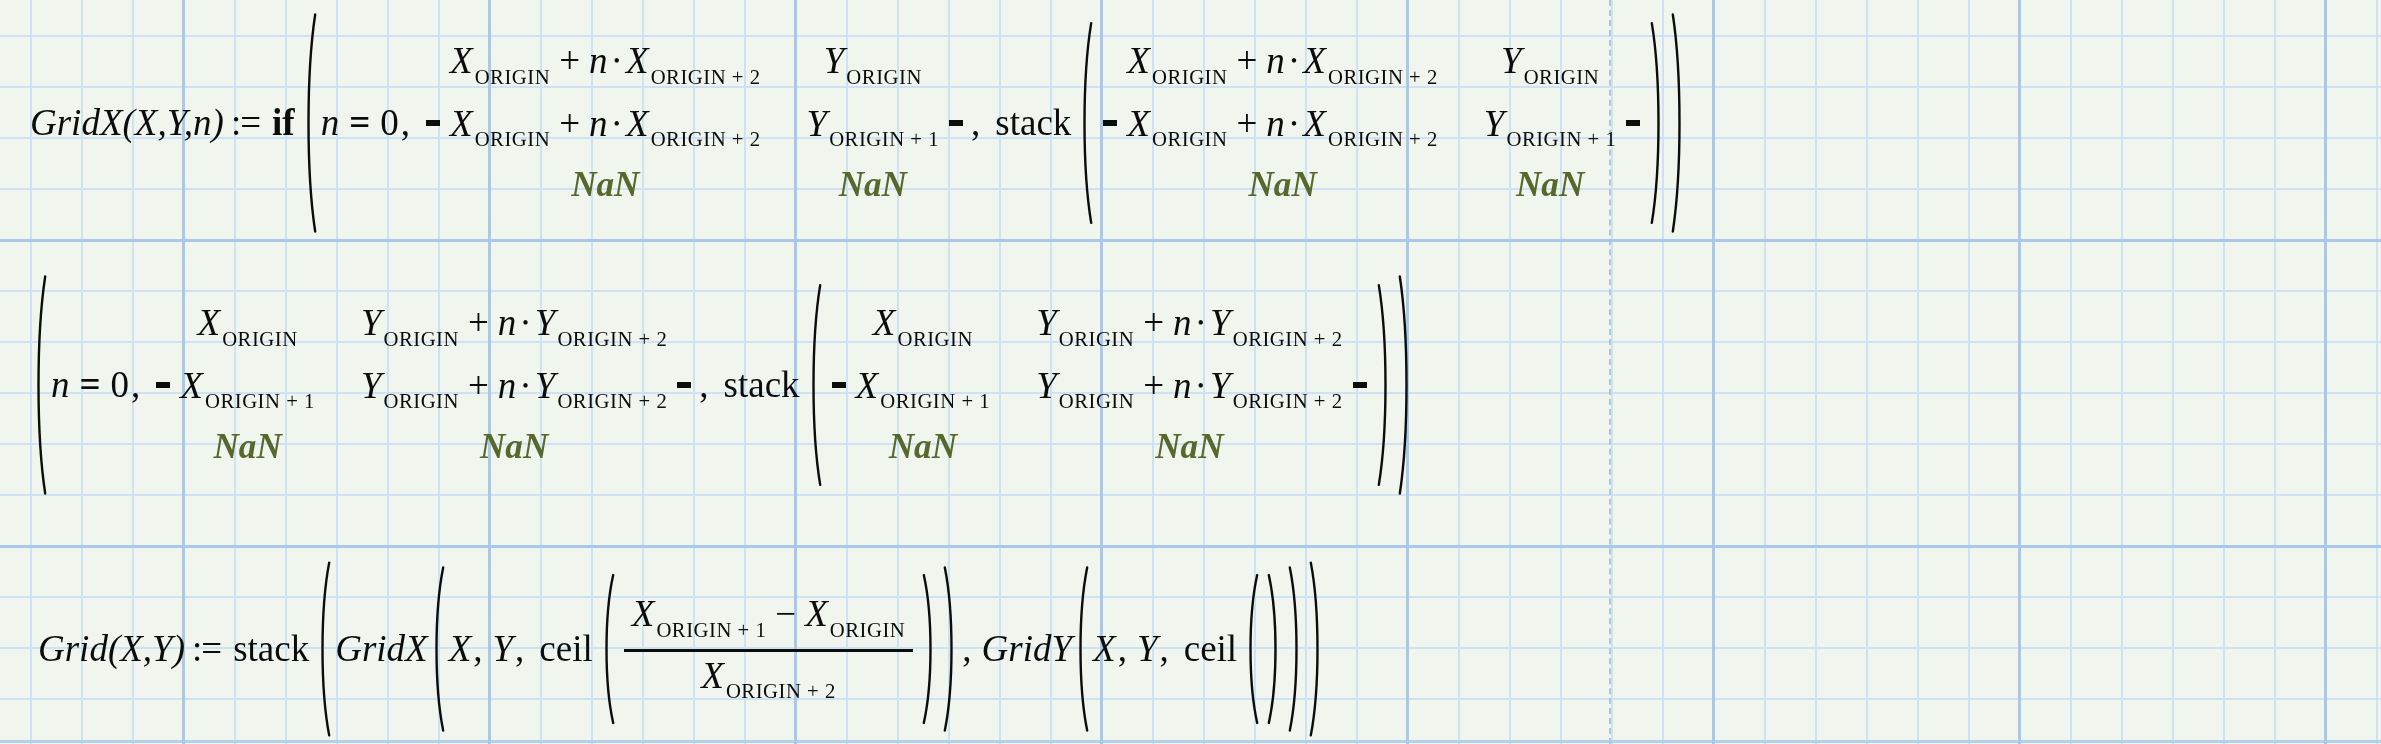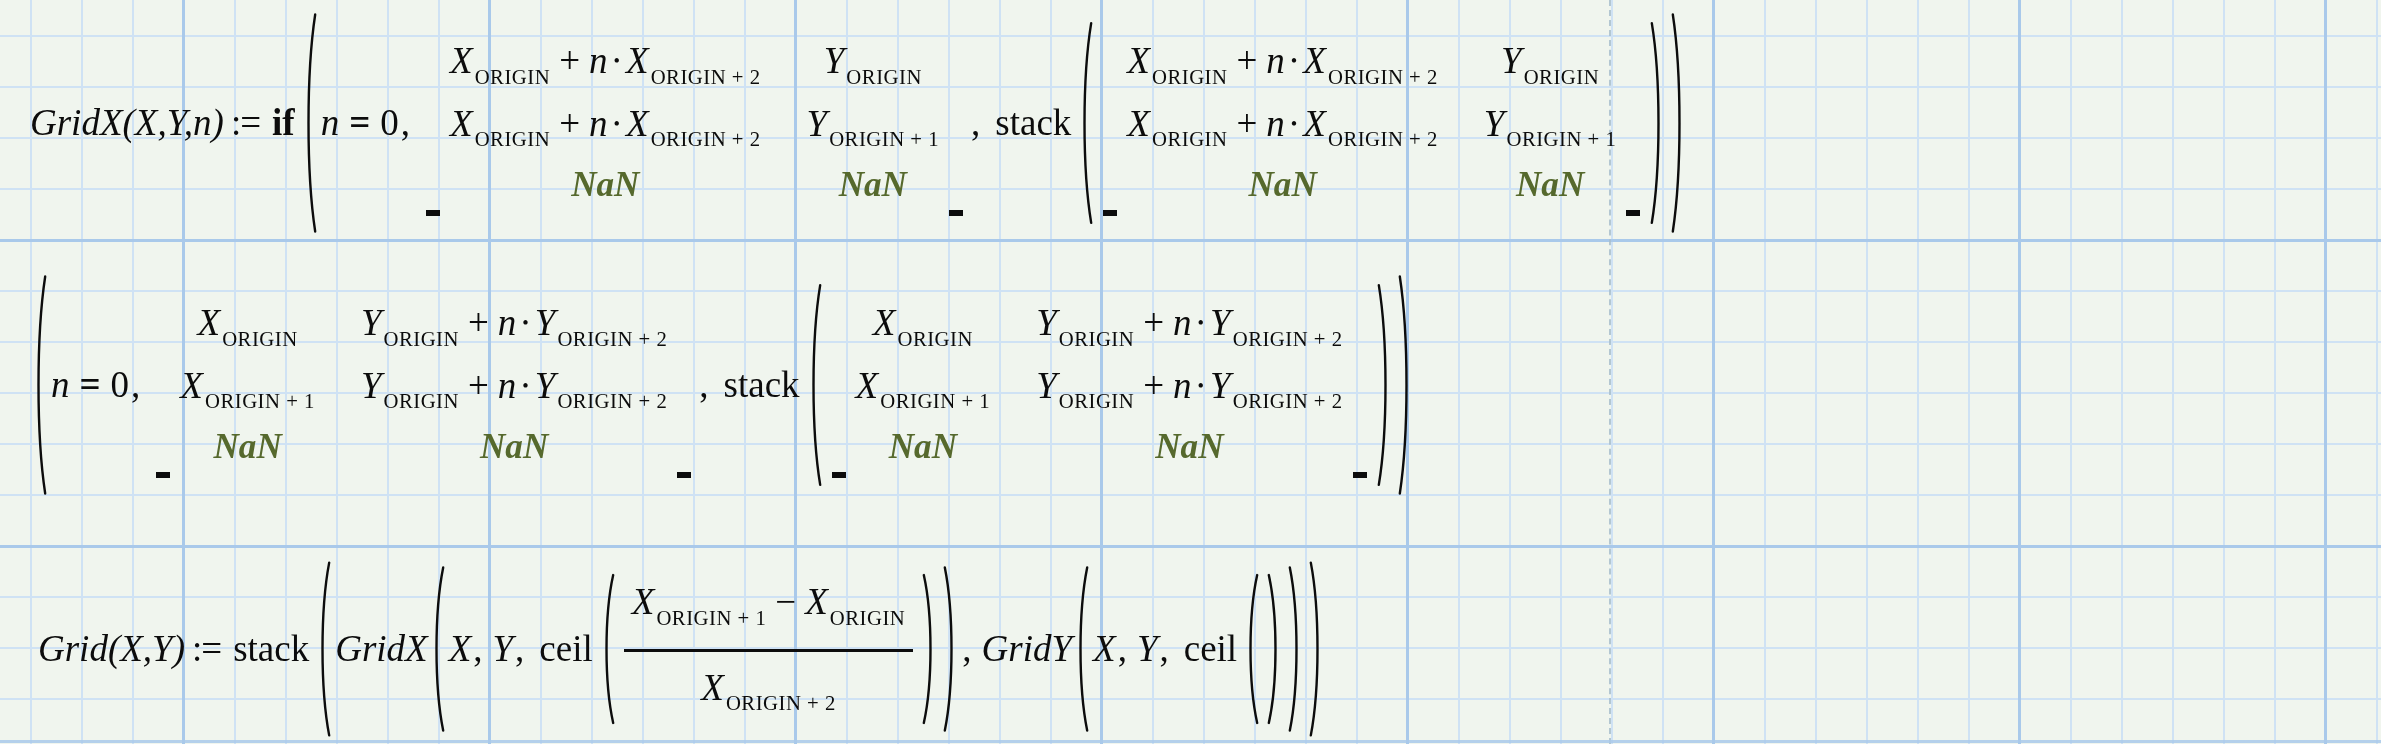--- a/index.html
+++ b/index.html
@@ -28,29 +28,29 @@
   .up,.s,.op,.kw,.beq,.assign,.cdot,.comma{font-style:normal;}
   .s{font-size:0.56em; vertical-align:-0.52em; margin-left:2px; letter-spacing:.5px;}
   .op{margin:0 9px;}
   .cdot{font-size:0.5em; vertical-align:0.32em; margin:0 6px;}
   .beq{font-weight:700; margin:0 10px;}
   .assign{margin:0 7px; letter-spacing:-1px;}
   .kw{margin:0 5px;}
   .kwb{font-weight:700;margin-top:14px;}
   .comma{margin:0 10px 0 2px;}
   .nan{font-weight:700; color:var(--nan); font-size:0.95em;}
-  .mx{display:flex; align-items:flex-end; margin:0 6px;}
+  .mx{display:flex; align-items:center; margin:0 6px;}
   .mxb{width:11px; flex:0 0 11px;}
   .mxb.l{border:3px solid var(--ink); border-right:0;}
   .mxb.r{border:3px solid var(--ink); border-left:0;}
   .mxg{display:grid; grid-template-columns:auto auto; column-gap:46px; row-gap:16px; padding:12px 10px; align-items:center; justify-items:center;}
   .cell{line-height:1.05; white-space:nowrap;}
   .paren{display:flex; align-items:center; margin:0 3px;}
   .paren svg{width:15px; display:block; overflow:visible;}
-  .frac{display:inline-flex; flex-direction:column; align-items:center; margin:0 5px;gap:12px;}
+  .frac{display:inline-flex; flex-direction:column; align-items:center; margin:0 5px;}
   .fr-row{line-height:1.05; padding:0 8px;}
   .fbar{align-self:stretch; height:3px; background:var(--ink); margin:7px 0 5px;}
 </style>
 </head>
 <body>
 
 <div id="canvas">
   <div class="pbreak"></div>
   <div class="bottom-rule"></div>
 

